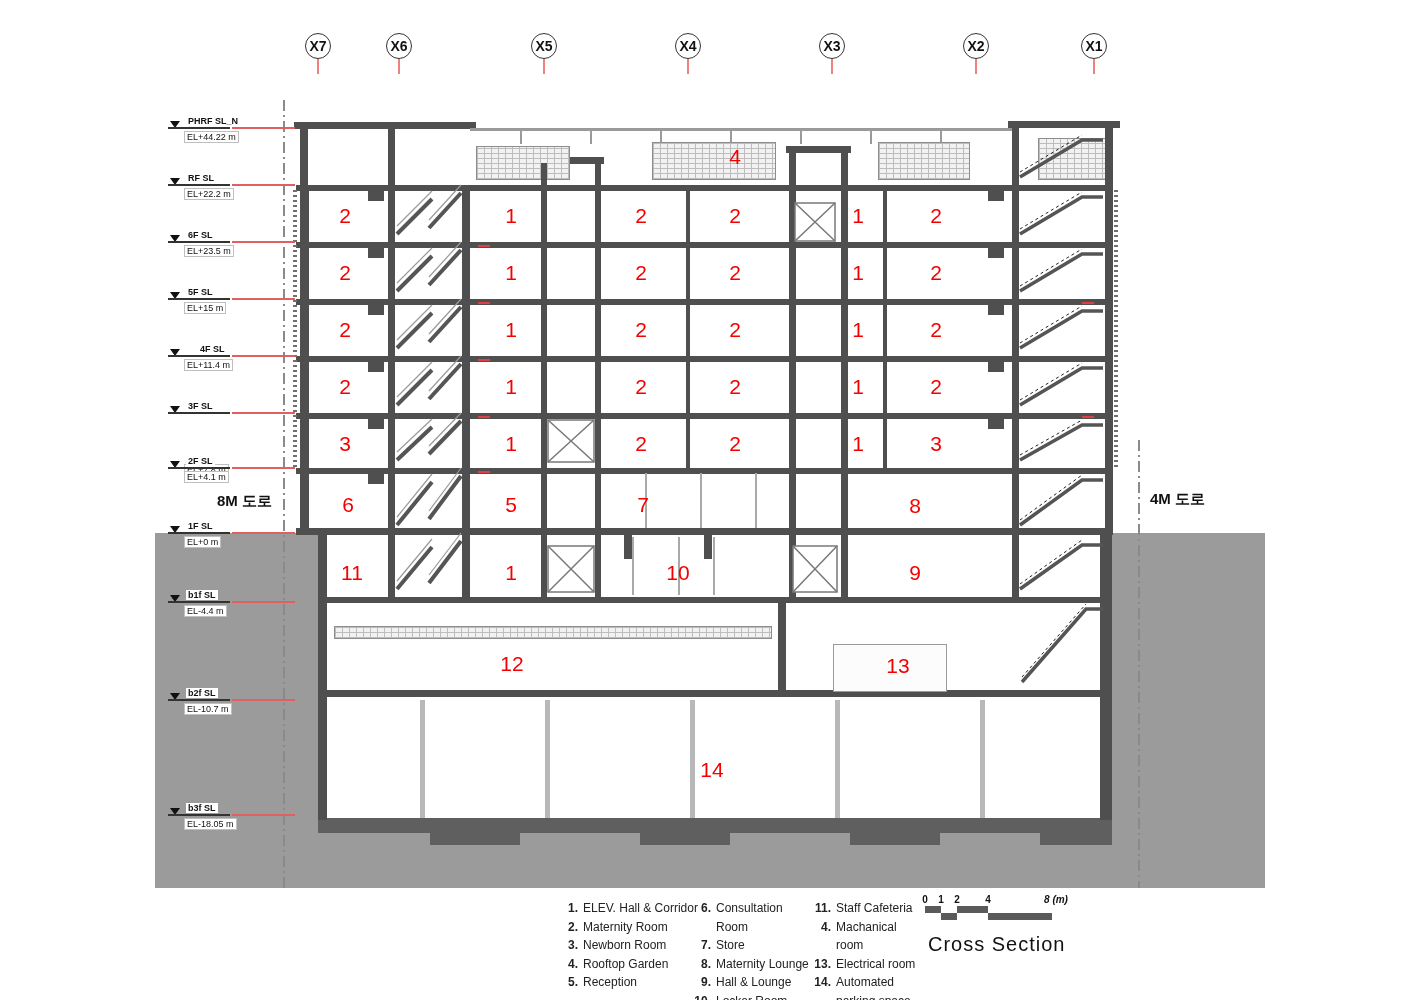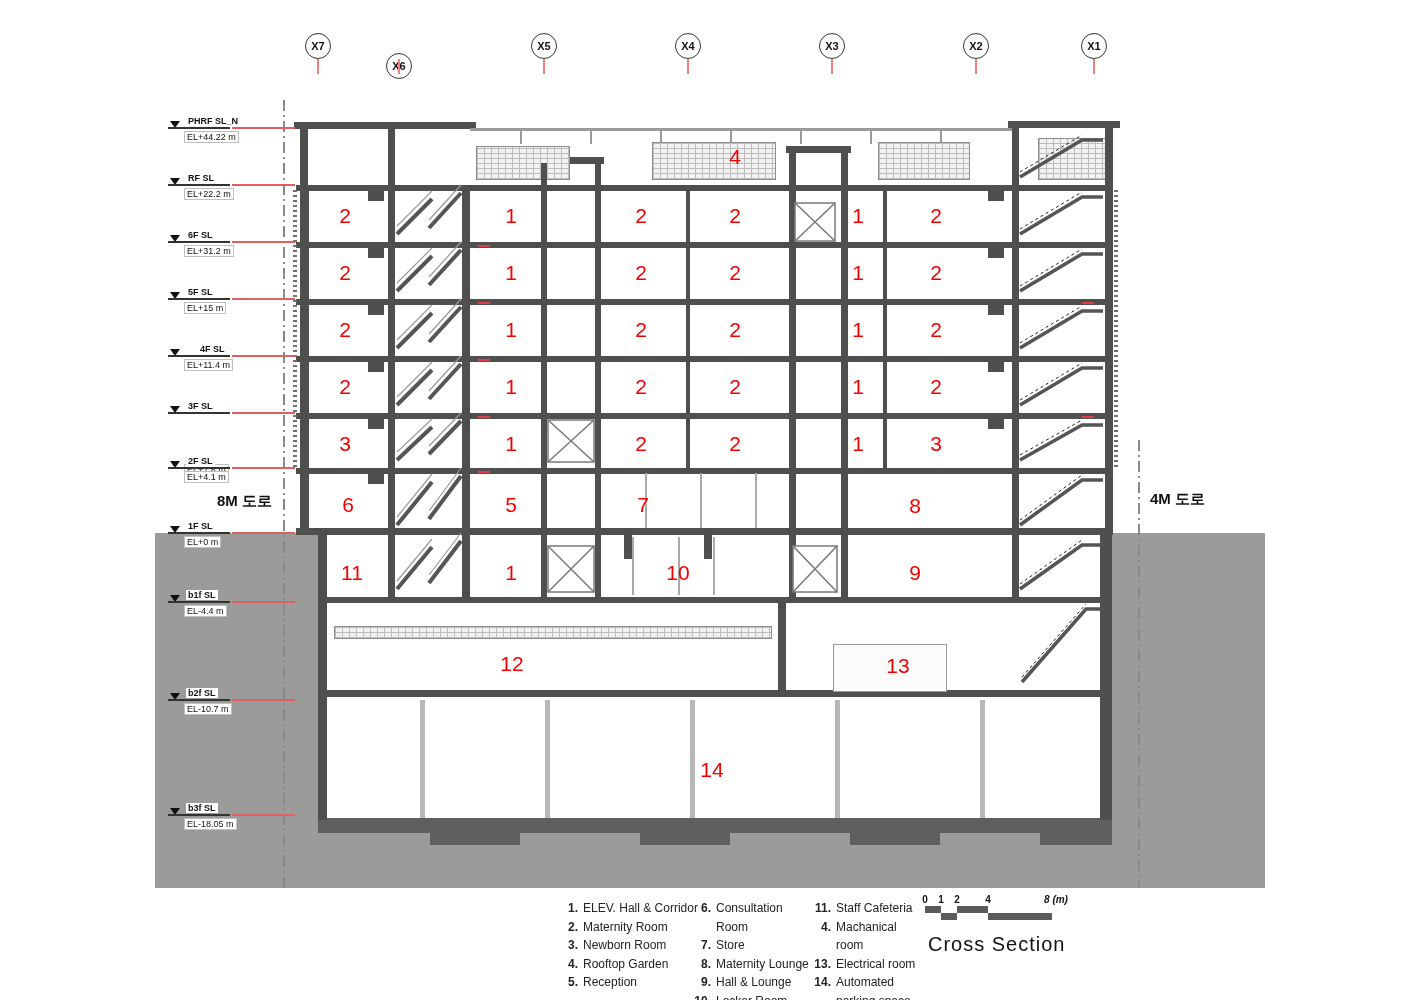--- a/index.html
+++ b/index.html
@@ -9,21 +9,21 @@
   .wl{position:absolute;background:#b8b8b8;}
   .ground{position:absolute;background:#9b9b9b;}
   .dashline{position:absolute;width:2px;background:repeating-linear-gradient(180deg,#8a8a8a 0 11px,transparent 11px 15px,#8a8a8a 15px 17px,transparent 17px 21px);}
   .hatch{position:absolute;background-color:#f2f2f2;border:1px solid #8d8d8d;
      background-image:repeating-linear-gradient(0deg,#bdbdbd 0 1px,transparent 1px 5px),
                       repeating-linear-gradient(90deg,#bdbdbd 0 1px,transparent 1px 7px);}
   .dotstrip{position:absolute;width:4px;background:repeating-linear-gradient(180deg,#6f6f6f 0 2px,transparent 2px 5px);}
   .redmark{position:absolute;height:2px;background:#e04040;}
   .room-num{position:absolute;color:#f40000;font-size:21px;letter-spacing:0;transform:translate(-50%,-50%);white-space:nowrap;}
   .grid-bubble{position:absolute;width:24px;height:24px;border:1.4px solid #333;border-radius:50%;background:#fff;
-     display:flex;align-items:center;justify-content:center;font-size:11px;font-weight:bold;color:#111;transform:translateX(-50%);}
+     display:flex;align-items:center;justify-content:center;font-size:14px;font-weight:bold;color:#111;transform:translateX(-50%);}
   .grid-tick{position:absolute;width:2px;height:15px;background:#ef8080;transform:translateX(-50%);}
   .lvl-name{position:absolute;font-size:9px;font-weight:bold;color:#111;background:#fff;padding:0 2px;white-space:nowrap;transform:translateY(-100%);}
   .lvl-elev{position:absolute;font-size:9px;color:#111;background:#fff;padding:0 2px;white-space:nowrap;border:1px solid rgba(0,0,0,0.25);}
   .lvl-tri{position:absolute;width:0;height:0;border-left:5px solid transparent;border-right:5px solid transparent;border-top:7px solid #111;transform:translateY(-100%);}
   .lvl-lineb{position:absolute;height:1.5px;background:#333;}
   .lvl-liner{position:absolute;height:1.5px;background:#e06060;}
   .road{position:absolute;font-size:15px;font-weight:bold;color:#111;white-space:nowrap;}
   .legend-col{position:absolute;font-size:12px;color:#222;}
   .legend-item{display:flex;line-height:18.5px;}
   .legend-num{width:18px;text-align:right;font-weight:bold;flex:none;}
@@ -190,21 +190,21 @@
         <path d="M795,203 L835,241 M835,203 L795,241"></path>
     </g>
   </svg>
 
   <div class="road" style="left:217px;top:492px;">8M 도로</div>
   <div class="road" style="left:1150px;top:490px;">4M 도로</div>
 
   <div id="grid-layer" class="abs" style="left:0;top:0;">
       <div class="grid-bubble" style="left: 318px; top: 33px;">X7</div>
       <div class="grid-tick" style="left: 318px; top: 59px;"></div>
-      <div class="grid-bubble" style="left: 399px; top: 33px; margin-top: 20px;">X6</div>
+      <div class="grid-bubble" style="left: 399px; top: 33px;">X6</div>
       <div class="grid-tick" style="left: 399px; top: 59px;"></div>
       <div class="grid-bubble" style="left: 544px; top: 33px;">X5</div>
       <div class="grid-tick" style="left: 544px; top: 59px;"></div>
       <div class="grid-bubble" style="left: 688px; top: 33px;">X4</div>
       <div class="grid-tick" style="left: 688px; top: 59px;"></div>
       <div class="grid-bubble" style="left: 832px; top: 33px;">X3</div>
       <div class="grid-tick" style="left: 832px; top: 59px;"></div>
       <div class="grid-bubble" style="left: 976px; top: 33px;">X2</div>
       <div class="grid-tick" style="left: 976px; top: 59px;"></div>
       <div class="grid-bubble" style="left: 1094px; top: 33px;">X1</div>
@@ -218,21 +218,21 @@
       <div class="lvl-elev" style="left: 184px; top: 131px;">EL+44.22 m</div>
       <div class="lvl-tri" style="left: 170px; top: 185px;"></div>
       <div class="lvl-lineb" style="left: 168px; top: 184px; width: 62px;"></div>
       <div class="lvl-liner" style="left: 232px; top: 184px; width: 63px;"></div>
       <div class="lvl-name" style="left: 186px; top: 183px;">RF SL</div>
       <div class="lvl-elev" style="left: 184px; top: 188px;">EL+22.2 m</div>
       <div class="lvl-tri" style="left: 170px; top: 242px;"></div>
       <div class="lvl-lineb" style="left: 168px; top: 241px; width: 62px;"></div>
       <div class="lvl-liner" style="left: 232px; top: 241px; width: 63px;"></div>
       <div class="lvl-name" style="left: 186px; top: 240px;">6F SL</div>
-      <div class="lvl-elev" style="left: 184px; top: 245px;">EL+31.2 m</div>
+      <div class="lvl-elev" style="left: 184px; top: 245px;">EL+23.5 m</div>
       <div class="lvl-tri" style="left: 170px; top: 299px;"></div>
       <div class="lvl-lineb" style="left: 168px; top: 298px; width: 62px;"></div>
       <div class="lvl-liner" style="left: 232px; top: 298px; width: 63px;"></div>
       <div class="lvl-name" style="left: 186px; top: 297px;">5F SL</div>
       <div class="lvl-elev" style="left: 184px; top: 302px;">EL+15 m</div>
       <div class="lvl-tri" style="left: 170px; top: 356px;"></div>
       <div class="lvl-lineb" style="left: 168px; top: 355px; width: 62px;"></div>
       <div class="lvl-liner" style="left: 232px; top: 355px; width: 63px;"></div>
       <div class="lvl-name" style="left: 198px; top: 354px;">4F SL</div>
       <div class="lvl-elev" style="left: 184px; top: 359px;">EL+11.4 m</div>

